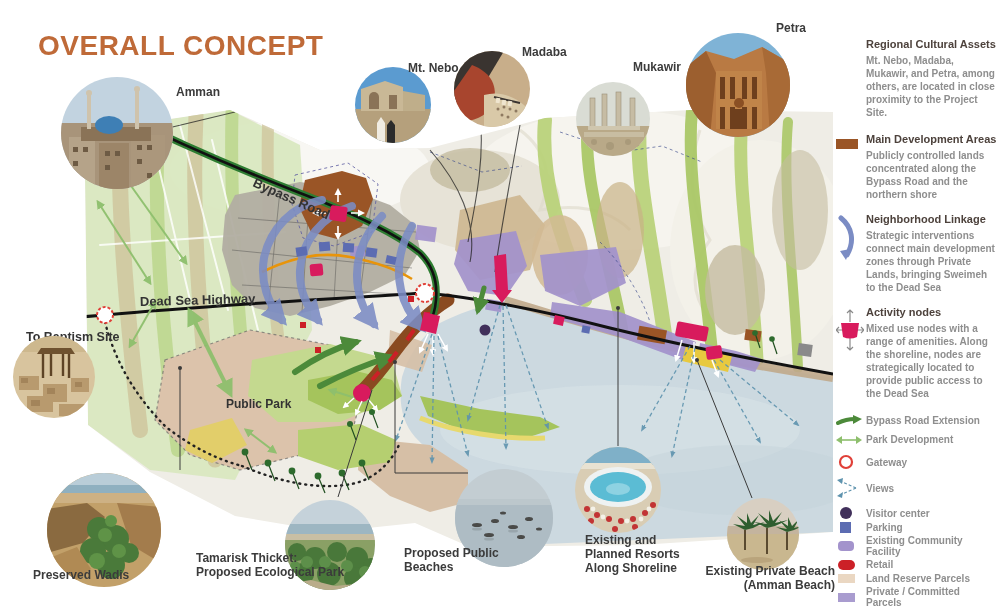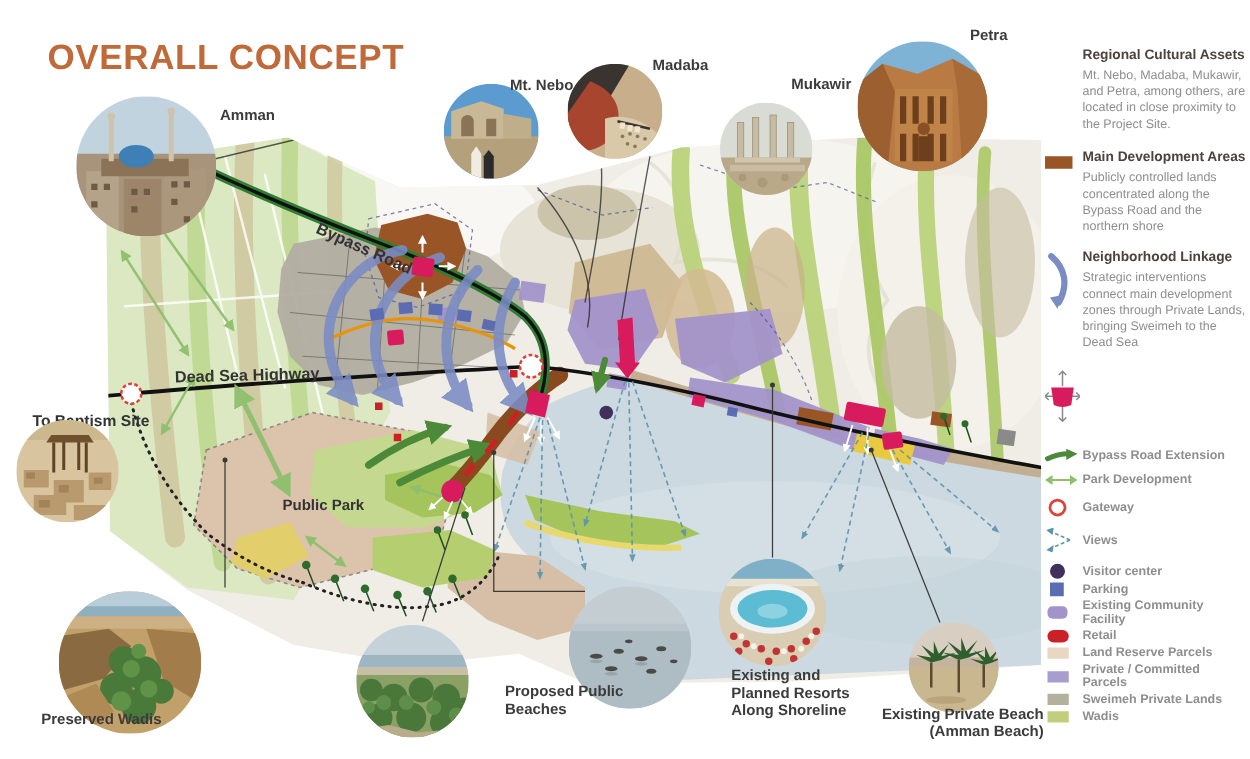--- a/index.html
+++ b/index.html
@@ -13,21 +13,21 @@
   .circ svg{display:block;}
   
   .plabel{position:absolute;font-size:12px;color:#3b3b3b;font-weight:700;line-height:1.15;
           white-space:pre-line;}
   
   #sidebar{position:absolute;left:836px;top:38px;width:162px;}
   .sec{display:flex;margin-bottom:12px;}
   .sec .ic{width:30px;flex:0 0 30px;padding-top:2px;}
   .sec .tx{flex:1;}
   .sec h3{margin:0 0 4px 0;font-size:11px;color:#4d423c;font-weight:700;}
-  .sec p{margin:0;font-size:10px;color:#8e8e8e;line-height:1.3;}
+  .sec p{margin:0;font-size:10px;color:#8e8e8e;line-height:1.3;font-weight:bold;}
   .li-row{display:flex;align-items:center;margin-bottom:1px;min-height:13px;}
   .li-row .ic{width:30px;flex:0 0 30px;display:flex;align-items:center;}
   .li-row .lb{font-size:10px;color:#8e8e8e;font-weight:bold;}
   .sw{display:inline-block;width:17px;height:9px;}
 </style>
 </head>
 <body>
 
 <div id="stage">
 
@@ -574,20 +574,22 @@
     <ellipse cx="30" cy="62" rx="16" ry="3" fill="#b9a47c"></ellipse>
   </svg>
 </div>
 
 <div class="plabel" style="left:176px;top:86px">Amman</div>
 <div class="plabel" style="left:408px;top:62px">Mt. Nebo</div>
 <div class="plabel" style="left:522px;top:46px">Madaba</div>
 <div class="plabel" style="left:633px;top:61px">Mukawir</div>
 <div class="plabel" style="left:776px;top:22px">Petra</div>
 <div class="plabel" style="left:33px;top:569px">Preserved Wadis</div>
+<div class="plabel" style="left:196px;top:552px">Tamarisk Thicket:
+Proposed Ecological Park</div>
 <div class="plabel" style="left:404px;top:547px">Proposed Public
 Beaches</div>
 <div class="plabel" style="left:585px;top:534px">Existing and
 Planned Resorts
 Along Shoreline</div>
 <div class="plabel" style="left:700px;top:565px;width:135px;text-align:right">Existing Private Beach
 (Amman Beach)</div>
 
 <div id="sidebar">
 
@@ -626,20 +628,24 @@
       <svg width="28" height="44" viewBox="0 0 28 44">
         <g stroke="#8a8a8a" stroke-width="1.2" fill="none">
           <path d="M14,14 L14,2 M11,5 L14,2 L17,5"></path>
           <path d="M14,30 L14,42 M11,39 L14,42 L17,39"></path>
           <path d="M8,22 L0,22 M3,19 L0,22 L3,25"></path>
           <path d="M20,22 L28,22 M25,19 L28,22 L25,25"></path>
         </g>
         <path d="M5,15 L23,15 L21,29 Q14,32 7,29 Z" fill="#d81b5d"></path>
       </svg>
     </div>
+    <div class="tx">
+      <h3>Activity nodes</h3>
+      <p>Mixed use nodes with a range of amenities.  Along the shoreline, nodes are strategically located to provide public access to the Dead Sea</p>
+    </div>
   </div>
 
   <div style="height:2px"></div>
 
   <div class="li-row" style="margin-bottom:6px">
     <div class="ic">
       <svg width="26" height="12">
             <path d="M2,8 C8,5 14,4 19,4" stroke="#4c8a3a" stroke-width="4" fill="none" stroke-linecap="round"></path>
             <path d="M17,0 L26,4 L17,9 Z" fill="#4c8a3a"></path>
           </svg>

